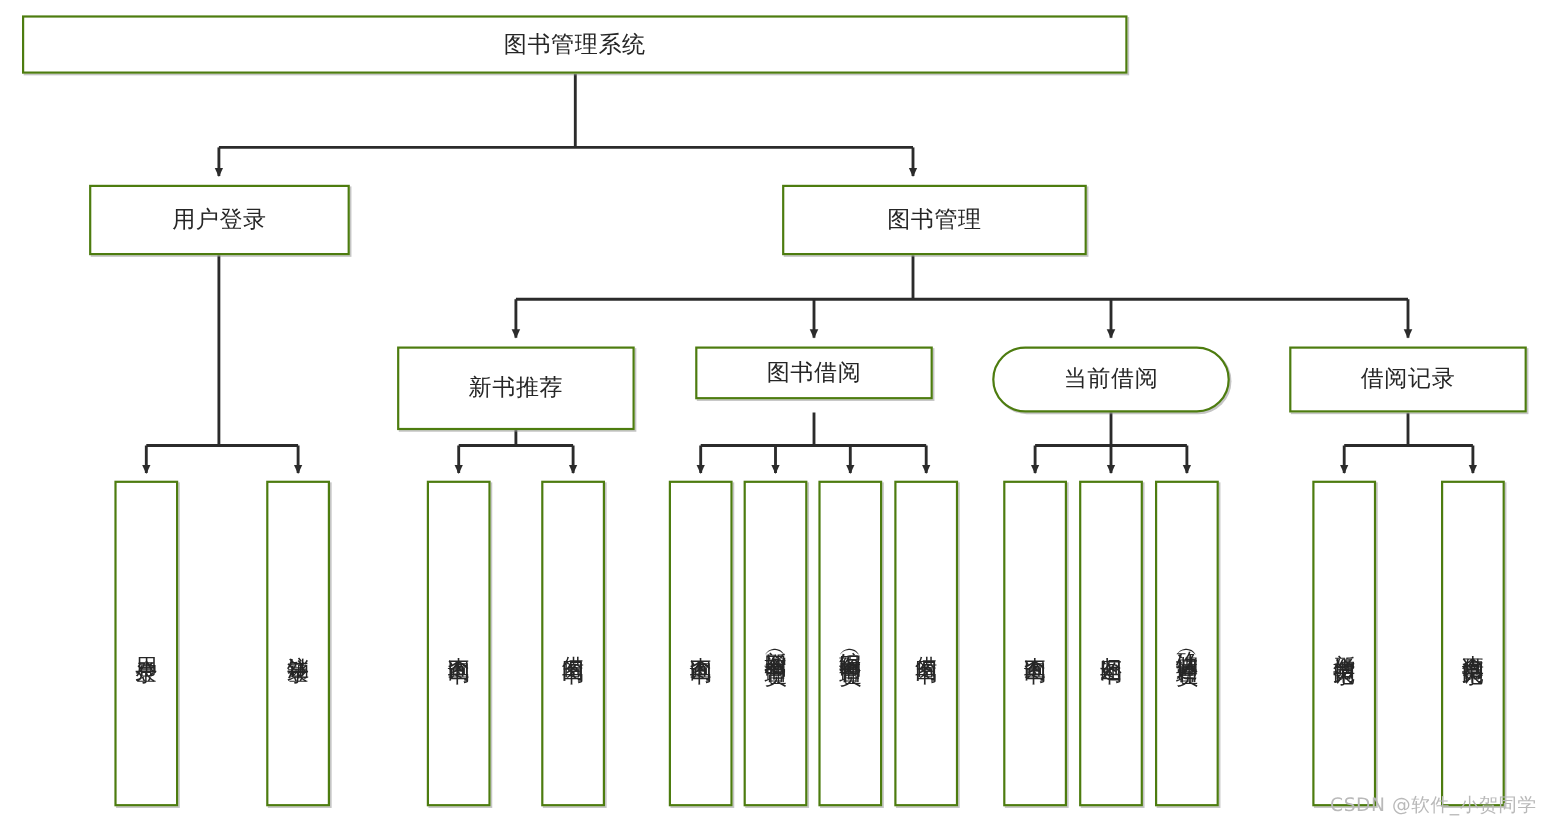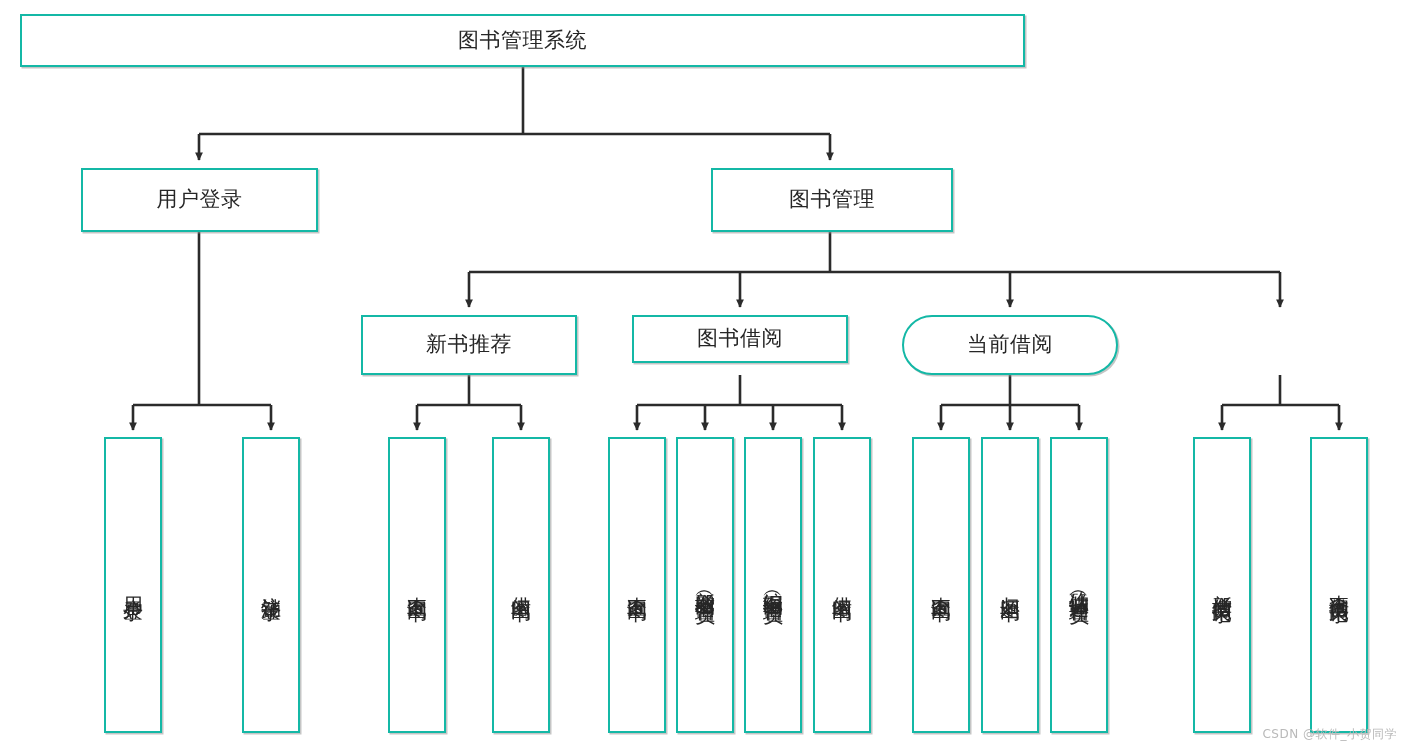--- a/index.html
+++ b/index.html
@@ -20,21 +20,21 @@
   }
   svg.connectors {
     position: absolute;
     left: 0; top: 0;
     width: 1405px; height: 747px;
     pointer-events: none;
   }
   .node {
     position: absolute;
     background: #ffffff;
-    border: 2px solid #14b8a6;
+    border: 2px solid #4d7c0f;
     box-shadow: 1.5px 1.5px 0 0 rgba(150,150,150,0.55);
     display: flex;
     align-items: center;
     justify-content: center;
     color: #262626;
     text-align: center;
     z-index: 2;
   }
   .node-h {
     font-size: 21px;
@@ -54,21 +54,21 @@
   }
   .node-v .vlabel {
     writing-mode: vertical-rl;
     text-orientation: upright;
     display: block;
   }
   .watermark {
     position: absolute;
     right: 8px;
     bottom: 4px;
-    font-size: 12px;
+    font-size: 17px;
     color: #b9b9b9;
     letter-spacing: 0.5px;
     white-space: nowrap;
     z-index: 5;
     font-family: "DejaVu Sans", "Liberation Sans", sans-serif;
   }
 </style>
 </head>
 <body>
 
@@ -124,32 +124,35 @@
     </g>
   </svg>
 
   <div class="node node-h" style="left:20px; top:14px; width:1005px; height:53px;">
     <span>图书管理系统</span>
   </div>
 
   <div class="node node-h" style="left:81px; top:168px; width:237px; height:64px;">
     <span>用户登录</span>
   </div>
-  <div class="node node-h" style="left:711px; top:168px; width:242px; height:64px;">
+  <div class="node node-h" style="left:711px; top:168px; width:277px; height:64px;">
     <span>图书管理</span>
   </div>
 
-  <div class="node node-h" style="left:361px; top:315px; width:216px; height:60px;">
+  <div class="node node-h" style="left:361px; top:315px; width:216px; height:76px;">
     <span>新书推荐</span>
   </div>
   <div class="node node-h" style="left:632px; top:315px; width:216px; height:48px;">
     <span>图书借阅</span>
   </div>
   <div class="node node-h" style="left:902px; top:315px; width:216px; height:60px;border-radius:30px;">
     <span>当前借阅</span>
+  </div>
+  <div class="node node-h" style="left:1172px; top:315px; width:216px; height:60px;">
+    <span>借阅记录</span>
   </div>
 
   <div class="node node-v" style="left:104px; top:437px; width:58px; height:296px;">
     <span class="vlabel">用户登录</span>
   </div>
   <div class="node node-v" style="left:242px; top:437px; width:58px; height:296px;">
     <span class="vlabel">注销登录</span>
   </div>
 
   <div class="node node-v" style="left:388px; top:437px; width:58px; height:296px;">

